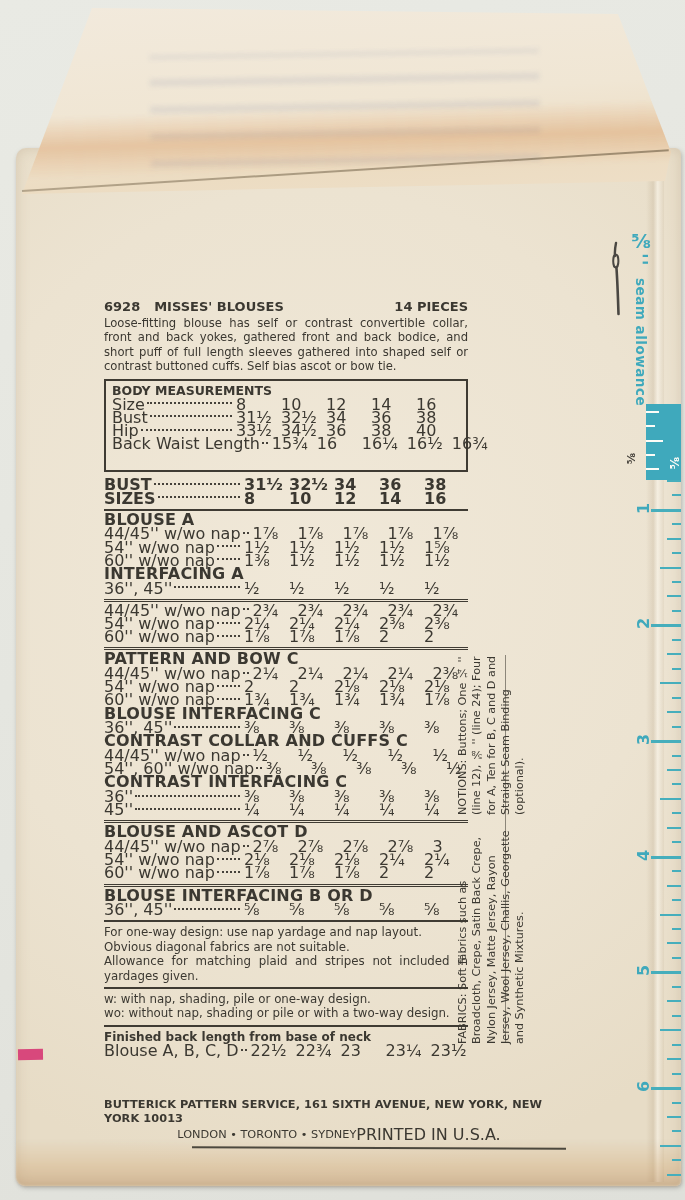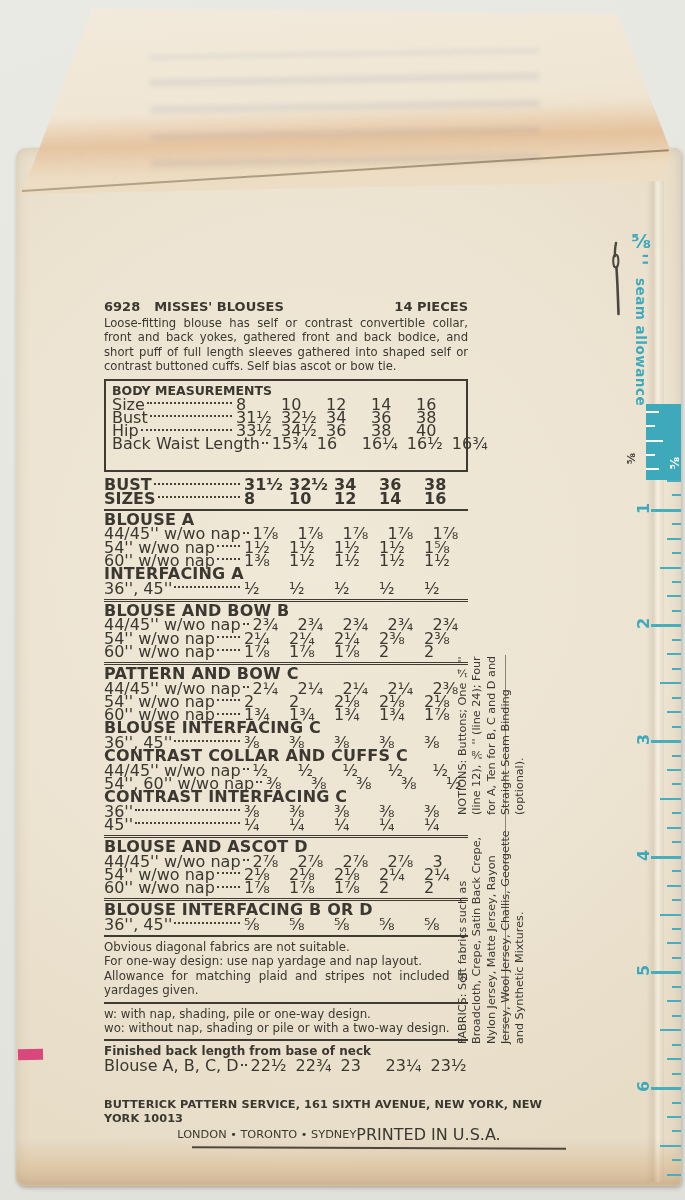--- a/index.html
+++ b/index.html
@@ -211,21 +211,20 @@
             <span class="lbl">36'', 45''</span>
             <span class="dots"></span>
             <span class="val">½</span>
             <span class="val">½</span>
             <span class="val">½</span>
             <span class="val">½</span>
             <span class="val">½</span>
           </div>
         </div>
         <div class="section sep-double">
-          <div class="sechead">BLOUSE AND BOW B</div>
           <div class="trow">
             <span class="lbl">44/45'' w/wo nap</span>
             <span class="dots"></span>
             <span class="val">2¾</span>
             <span class="val">2¾</span>
             <span class="val">2¾</span>
             <span class="val">2¾</span>
             <span class="val">2¾</span>
           </div>
           <div class="trow">
@@ -363,22 +362,22 @@
             <span class="val">⅝</span>
             <span class="val">⅝</span>
             <span class="val">⅝</span>
             <span class="val">⅝</span>
             <span class="val">⅝</span>
           </div>
         </div>
       </div>
 
     <div class="notes" id="notes-block">
+        <div class="note-line">For one-way design: use nap yardage and nap layout.</div>
         <div class="note-line">Obvious diagonal fabrics are not suitable.</div>
-        <div class="note-line">For one-way design: use nap yardage and nap layout.</div>
         <div class="note-line">Allowance for matching plaid and stripes not included in yardages given.</div>
       </div>
 
     <div class="usage">
       <div>w: with nap, shading, pile or one-way design.</div>
       <div>wo: without nap, shading or pile or with a two-way design.</div>
     </div>
 
     <div class="finished">
       <div class="ftitle">Finished back length from base of neck</div>

